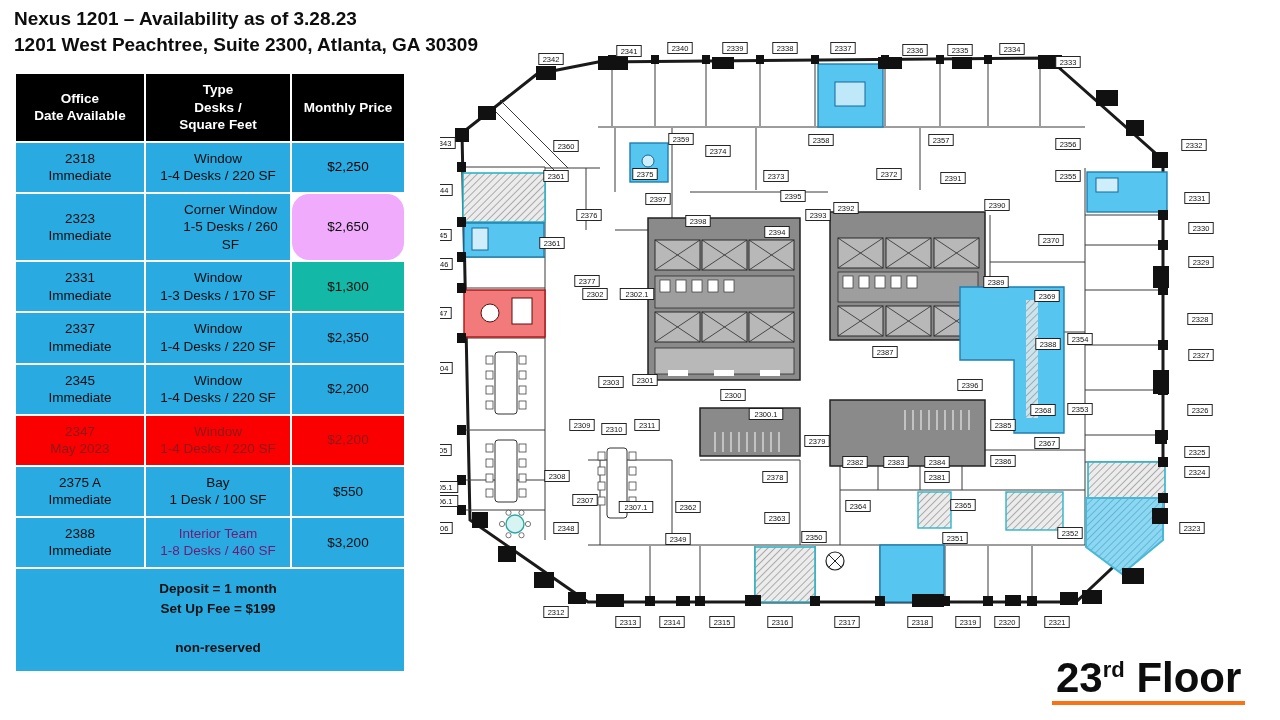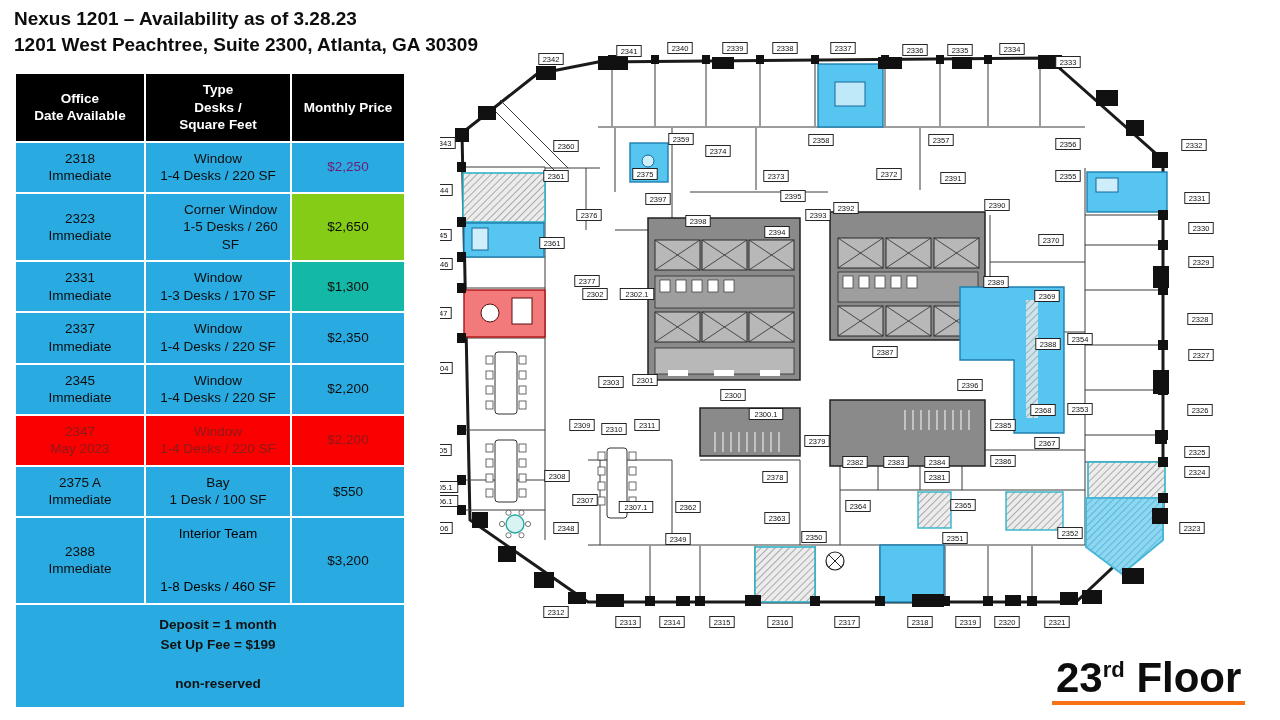--- a/index.html
+++ b/index.html
@@ -50,32 +50,32 @@
       <div>Monthly Price</div>
     </div>
     <div class="cell blue" style="background: rgb(41, 171, 226); color: rgb(13, 13, 13);">
       <div>2318</div>
       <div>Immediate</div>
     </div>
     <div class="cell blue" style="background: rgb(41, 171, 226); color: rgb(13, 13, 13);">
       <div>Window</div>
       <div>1-4 Desks / 220 SF</div>
     </div>
-    <div class="cell blue" style="background: rgb(41, 171, 226); color: #701a75;">
+    <div class="cell blue" style="background: rgb(41, 171, 226); color: #000000;">
       <div>$2,250</div>
     </div>
     <div class="cell blue" style="background: rgb(41, 171, 226); color: rgb(13, 13, 13);">
       <div>2323</div>
       <div>Immediate</div>
     </div>
     <div class="cell blue" style="background: rgb(41, 171, 226); color: rgb(13, 13, 13); padding-left: 28px;">
       <div>Corner Window</div>
       <div>1-5 Desks / 260 SF</div>
     </div>
-    <div class="cell blue" style="background: #84cc16; color: rgb(13, 13, 13);">
+    <div class="cell blue" style="background: #f0abfc; color: rgb(13, 13, 13); border-radius: 17px;">
       <div>$2,650</div>
     </div>
     <div class="cell blue" style="background: rgb(41, 171, 226); color: rgb(13, 13, 13);">
       <div>2331</div>
       <div>Immediate</div>
     </div>
     <div class="cell blue" style="background: rgb(41, 171, 226); color: rgb(13, 13, 13);">
       <div>Window</div>
       <div>1-3 Desks / 170 SF</div>
     </div>
@@ -123,21 +123,21 @@
       <div>Bay</div>
       <div>1 Desk / 100 SF</div>
     </div>
     <div class="cell blue" style="background: rgb(41, 171, 226); color: rgb(13, 13, 13);">
       <div>$550</div>
     </div>
     <div class="cell blue" style="background: rgb(41, 171, 226); color: rgb(13, 13, 13);">
       <div>2388</div>
       <div>Immediate</div>
     </div>
-    <div class="cell blue" style="background: rgb(41, 171, 226); color: #000000; gap: 36px;">
+    <div class="cell blue" style="background: rgb(41, 171, 226); color: #701a75;">
       <div>Interior Team</div>
       <div>1-8 Desks / 460 SF</div>
     </div>
     <div class="cell blue" style="background: rgb(41, 171, 226); color: rgb(13, 13, 13);">
       <div>$3,200</div>
     </div>
     <div class="foot" style="background: rgb(41, 171, 226);">
       <div>Deposit = 1 month</div>
       <div>Set Up Fee = $199</div>
       <div>&nbsp;</div>

